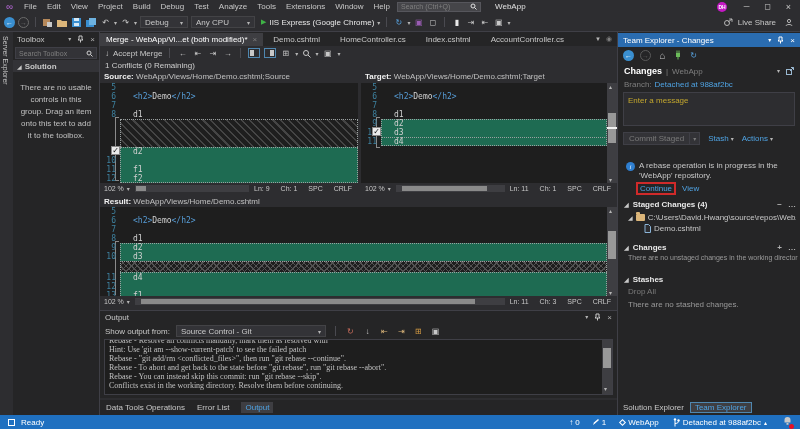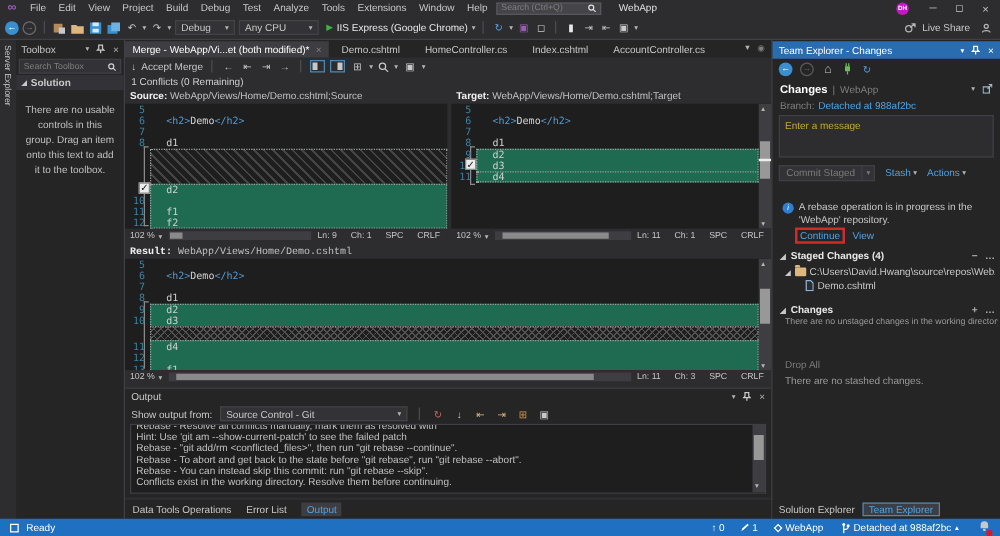--- a/index.html
+++ b/index.html
@@ -1,20 +1,20 @@
 <!DOCTYPE html>
 <html><head>
 <meta charset="utf-8">
 <style>
 *{margin:0;padding:0;box-sizing:border-box}
 html,body{width:800px;height:429px}
 body{position:relative;overflow:hidden;background:#2d2d30;font-family:"Liberation Sans",sans-serif;font-size:8px;color:#c8c8c8}
 .abs{position:absolute}
 .flex{display:flex;align-items:center}
-.mono{font-family:Liberation Sans, sans-serif}
+.mono{font-family:Liberation Serif, serif}
 .dim{color:#7f7f7f}
 .blue{color:#4fa3e3}
 .bold{font-weight:bold}
 .nowrap{white-space:nowrap;overflow:hidden}
 .sep{width:1px;height:10px;background:#4a4a50;margin:0 3px;flex:none}
 .combo{background:#333337;border:1px solid #434346;height:12px;display:flex;align-items:center;padding:0 4px;gap:5px;color:#c8c8c8;flex:none}
 .caret{font-size:6px;color:#b5b5b5}
 .tbtn{display:inline-flex;align-items:center;justify-content:center;height:12px;min-width:11px;color:#c8c8c8;flex:none}
 .pane{position:absolute;background:#1e1e1e;overflow:hidden}
 .hatch{background:repeating-linear-gradient(45deg,#454545 0 1.5px,rgba(0,0,0,0) 1.5px 5.5px)}
@@ -318,21 +318,21 @@
         <span class="hthumb" style="left:6px;right:18px"></span>
       </span>
     <span class="statgrp">
       <span>Ln: 11</span>
       <span>Ch: 1</span>
       <span>SPC</span>
       <span>CRLF</span>
     </span>
   </div>
 
-  <div class="abs nowrap" style="left:0;top:164px;width:517px;height:11px;line-height:11px;padding-left:4px;font-family:Liberation Mono, monospace;">
+  <div class="abs nowrap" style="left:0;top:164px;width:517px;height:11px;line-height:11px;padding-left:4px;">
     <b style="color:#f0f0f0">Result:</b> <span style="color:#c0c0c0">WebApp/Views/Home/Demo.cshtml</span>
   </div>
 
   <div class="pane" style="left:0;top:175px;width:517px;height:89px;">
     <div class="abs green" style="left:20px;top:36px;right:10px;height:18px;"></div>
     <div class="abs xhatch" style="left:20px;top:54px;right:10px;height:11px;"></div>
     <div class="abs green" style="left:20px;top:65px;right:10px;height:24px;"></div>
     <div class="abs dotb" style="left:20px;top:36px;right:10px;height:53px;border-bottom:none;"></div>
     <div class="abs dotsep" style="left:20px;top:54px;right:10px;"></div>
     <div class="abs dotsep" style="left:20px;top:65px;right:10px;"></div>
@@ -526,20 +526,24 @@
   <div class="sechead" style="top:210px;">
     <span class="tri">◢</span>
     <span>Changes</span>
     <span class="hdricons">
       <span>+</span>
       <span>…</span>
     </span>
   </div>
   <div class="abs nowrap" style="left:10px;right:2px;top:222px;height:10px;color:#9a9a9a;font-size:7px;">There are no unstaged changes in the working directory.</div>
 
+  <div class="sechead" style="top:242px;">
+    <span class="tri">◢</span>
+    <span>Stashes</span>
+  </div>
   <div class="abs" style="left:10px;top:255px;color:#7a7a7a;">Drop All</div>
   <div class="abs" style="left:10px;top:268px;color:#9a9a9a;">There are no stashed changes.</div>
 
   <div class="flex" style="position:absolute;left:0;right:0;top:336px;height:15px;gap:8px;padding-left:5px;top:336px;">
   </div>
   <div class="flex" style="position:absolute;left:0;right:0;top:368px;height:15px;gap:6px;padding-left:5px;background:#252526;">
     <span>Solution Explorer</span>
     <span class="blue" style="background:#3e3e42;border:1px solid #4f87b0;padding:0 4px;">Team Explorer</span>
   </div>
 </div>

